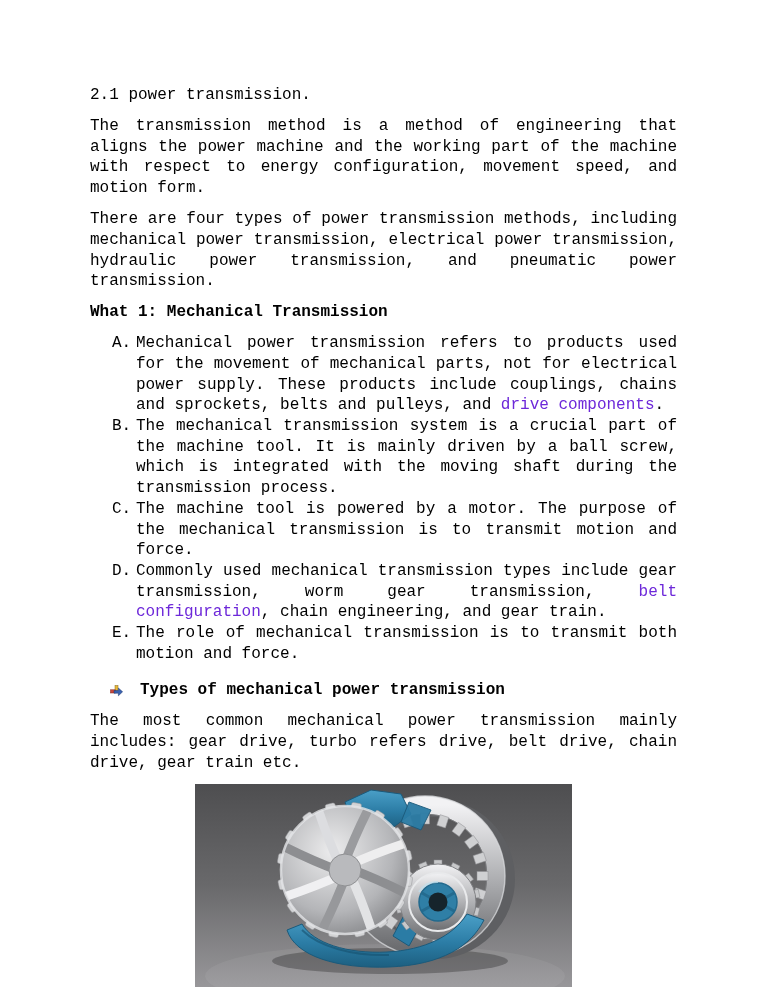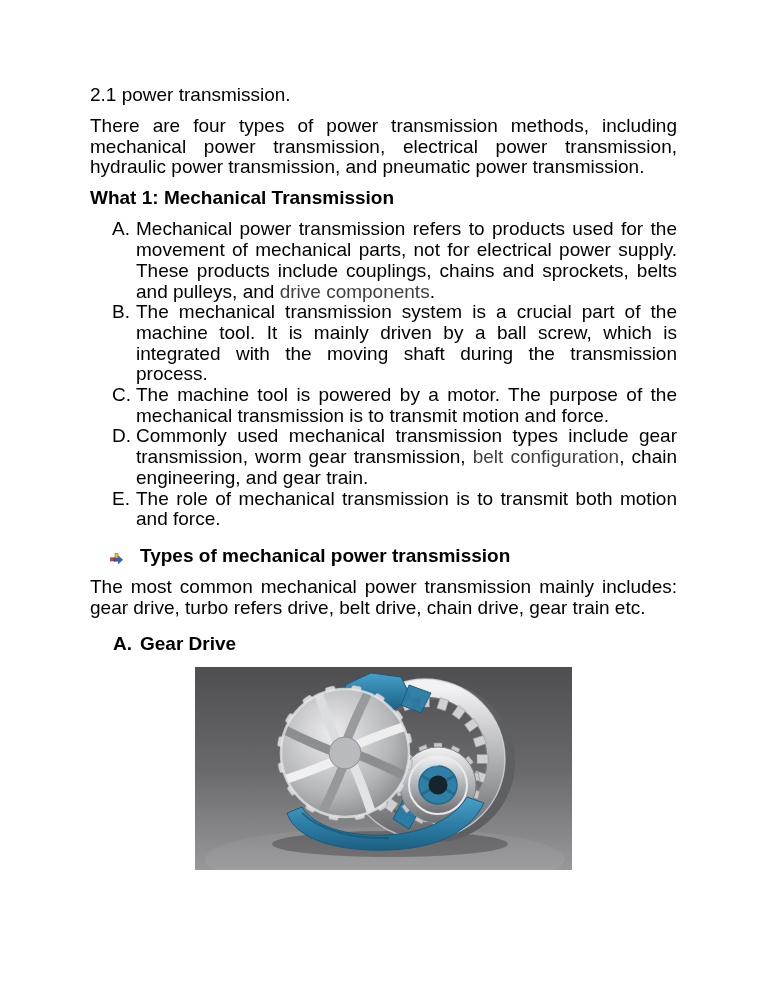--- a/index.html
+++ b/index.html
@@ -3,28 +3,28 @@
 <meta charset="utf-8">
 <style>
   html, body { margin: 0; padding: 0; background: #ffffff; }
   .page {
     position: relative;
     width: 768px;
     height: 994px;
     background: #ffffff;
     box-sizing: border-box;
     padding: 85px 91px 0 90px;
-    font-family: Liberation Sans, sans-serif;
-    font-size: 19px;
+    font-family: Liberation Mono, monospace;
+    font-size: 16px;
     line-height: 20.7px;
     color: #000000;
   }
   .para { margin: 0 0 10.3px 0; text-align: justify; }
   .bold { font-weight: bold; }
-  .doc-link { color: #404040; cursor: pointer; text-decoration: none; }
+  .doc-link { color: #6d28d9; cursor: pointer; text-decoration: none; }
   ol.alpha-list { margin: 0 0 10.3px 0; padding: 0 0 0 46px; list-style: none; }
   ol.alpha-list li { position: relative; text-align: justify; margin: 0; }
   ol.alpha-list .li-label { position: absolute; left: -24px; top: 0; }
   .bullet-heading {
     position: relative;
     margin: 16px 0 10.3px 0;
     padding-left: 50px;
     font-weight: bold;
   }
   .bullet-icon { position: absolute; left: 20px; top: 4px; width: 13px; height: 13px; }
@@ -37,20 +37,21 @@
   .figure-wrap { width: 377px; height: 203px; margin: 0 auto; }
   .figure-wrap svg { display: block; }
 </style>
 </head>
 <body>
 
 <div class="page">
 
   <p class="para">2.1 power transmission.</p>
 
+  <p class="para">The transmission method is a method of engineering that aligns the power machine and the working part of the machine with respect to energy configuration, movement speed, and motion form.</p>
 
 
   <p class="para">There are four types of power transmission methods, including mechanical power transmission, electrical power transmission, hydraulic power transmission, and pneumatic power transmission.</p>
 
   <p class="para bold">What 1: Mechanical Transmission</p>
 
 
   <ol class="alpha-list">
     <li>
       <span class="li-label">A.</span><span>Mechanical power transmission refers to products used for the movement of mechanical parts, not for electrical power supply. These products include couplings, chains and sprockets, belts and pulleys, and </span><span class="doc-link">drive components</span><span>.</span>
@@ -75,23 +76,20 @@
         <rect x="5" y="0.5" width="3" height="5" fill="#e8b83a" stroke="#8a6d1c" stroke-width="0.5"></rect>
         <rect x="0.5" y="4.8" width="5" height="3.2" fill="#c8473c" stroke="#7c241e" stroke-width="0.5"></rect>
         <polygon points="4,5.6 8.4,5.6 8.4,3 12.6,6.8 8.4,10.8 8.4,8.2 4,8.2" fill="#3a62b0" stroke="#1d356b" stroke-width="0.5"></polygon>
       </svg>
     </span>
     <span>Types of mechanical power transmission</span>
   </div>
 
   <p class="para">The most common mechanical power transmission mainly includes: gear drive, turbo refers drive, belt drive, chain drive, gear train etc.</p>
 
-  <div class="gear-heading">
-    <span class="gh-label">A.</span><span>Gear Drive</span>
-  </div>
 
   <div class="figure-wrap">
     <svg width="377" height="203" viewBox="0 0 377 203">
       <defs>
         <linearGradient id="bgG" x1="0" y1="0" x2="0" y2="1">
           <stop offset="0" stop-color="#4e4e50"></stop>
           <stop offset="0.5" stop-color="#69696b"></stop>
           <stop offset="1" stop-color="#98979a"></stop>
         </linearGradient>
         <linearGradient id="metalG" x1="0" y1="0" x2="0" y2="1">

